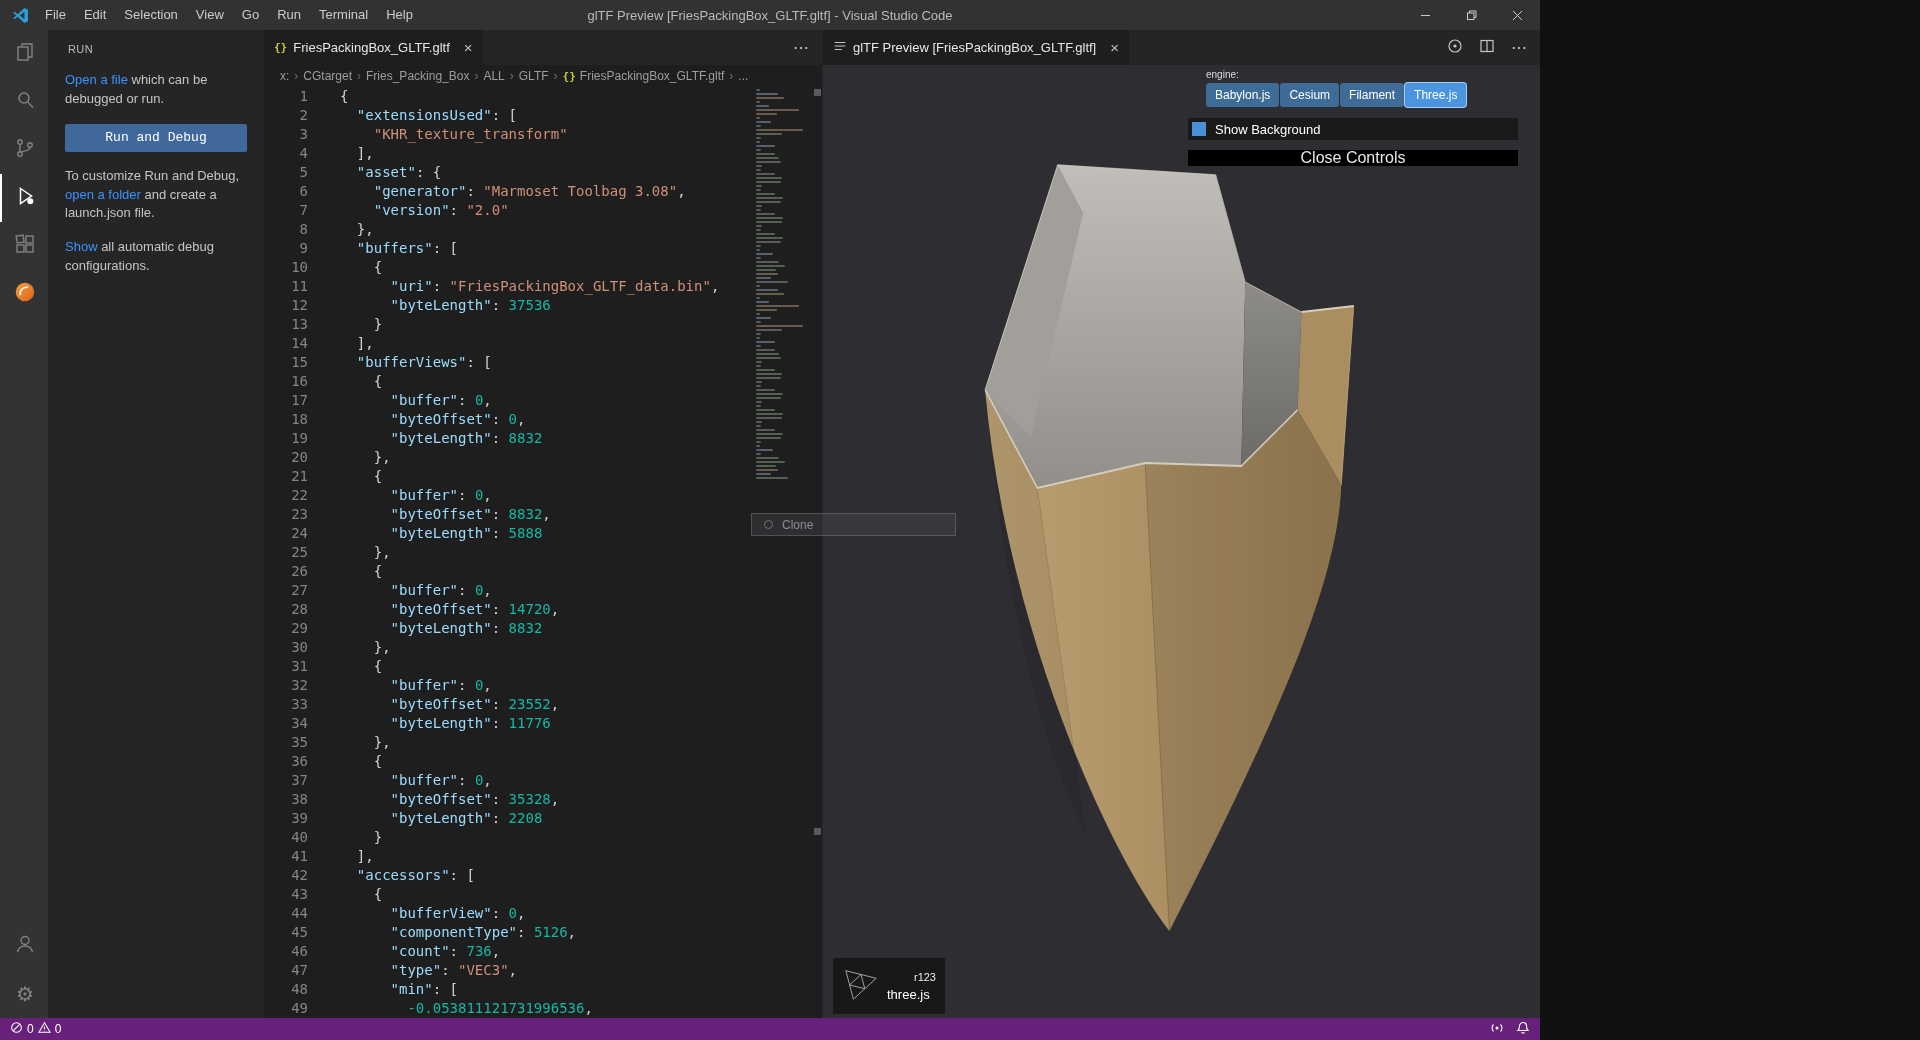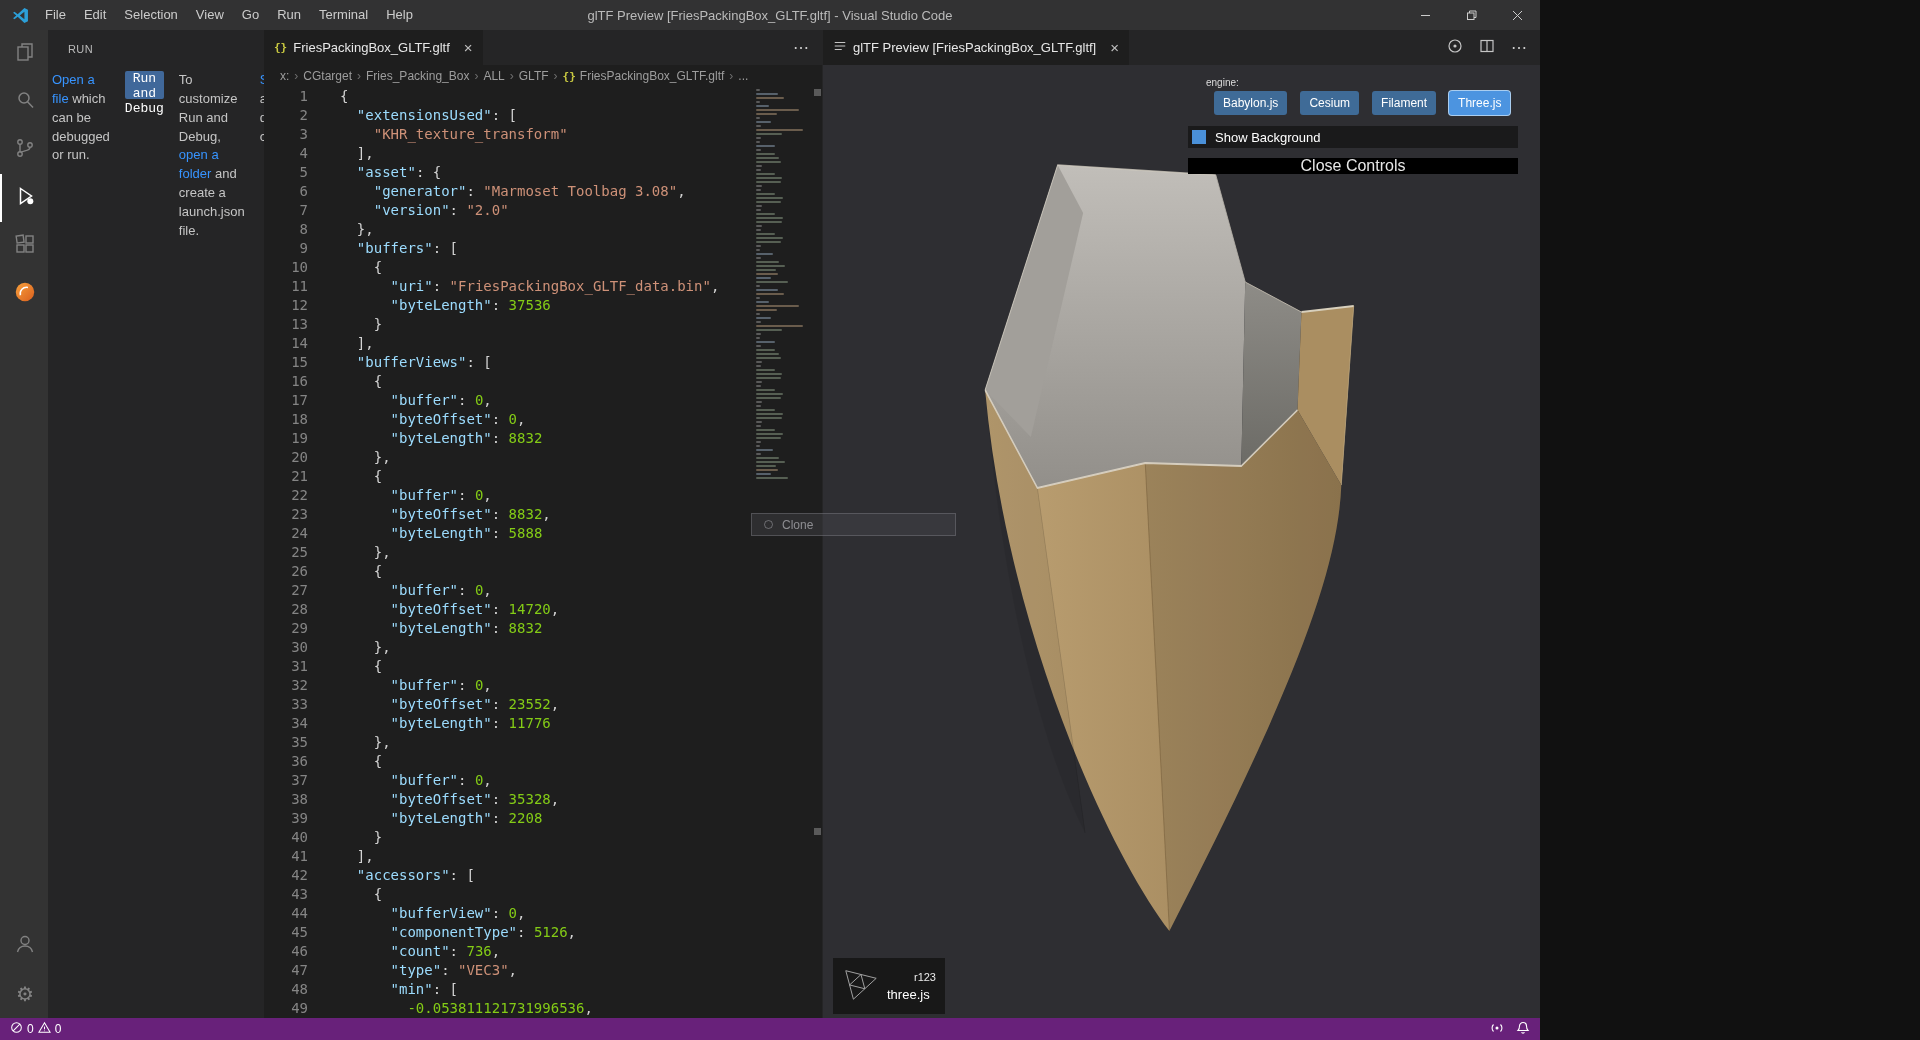--- a/index.html
+++ b/index.html
@@ -20,53 +20,53 @@
   .main{display:flex;height:988px}
 
   .activitybar{width:48px;background:#333333;display:flex;flex-direction:column}
   .ab-item{height:48px;display:flex;align-items:center;justify-content:center;color:#828282;border-left:2px solid transparent}
   .ab-item.active{color:#ffffff;border-left-color:#ffffff}
   .ab-bottom{margin-top:auto}
   .gear-glyph{font-size:20px;line-height:1}
 
   .sidebar{width:216px;background:#252526;font-size:13px;color:#c5c5c5;flex:none}
   .sidebar-title{font-size:11px;color:#bbbbbb;padding:13px 20px 14px;letter-spacing:.4px}
-  .sidebar-body{padding:2px 4px;display:flex;flex-direction:row;gap:15px;line-height:1.45}
+  .sidebar-body{padding:2px 17px;display:flex;flex-direction:column;gap:15px;line-height:1.45}
   a.link{color:#3794ff;text-decoration:none;cursor:pointer}
   .run-btn{display:block;width:100%;height:28px;background:#40689a;border:none;border-radius:2px;color:#ffffff;
            font-size:13px;font-family:Liberation Mono, monospace;cursor:pointer}
 
   
   .editor-group{width:559px;flex:none;display:flex;flex-direction:column;background:#1e1e1e;border-right:1px solid #252526}
   .tabbar{height:35px;background:#252526;display:flex;align-items:center;flex:none}
   .tab{height:35px;display:flex;align-items:center;padding:0 10px;background:#1e1e1e;font-size:13px;color:#e7e7e7;gap:6px;cursor:pointer}
   .tab-close{color:#c0c0c0;font-size:15px;margin-left:8px;line-height:1}
   .json-icon{color:#cbcb41;font-size:11px;font-weight:bold;font-family:"DejaVu Sans Mono",monospace}
   .tab-actions{margin-left:auto;padding-right:12px;color:#cccccc;display:flex;gap:16px;align-items:center}
   .ellipsis{font-size:16px;letter-spacing:1px;line-height:1}
   .breadcrumbs{height:22px;display:flex;align-items:center;font-size:12px;color:#9d9d9d;padding-left:16px;gap:5px;flex:none;white-space:nowrap;overflow:hidden}
   .bc-sep{color:#6e6e6e}
   .bc-item{display:flex;align-items:center;gap:4px;cursor:pointer}
   .code-area{position:relative;flex:1;display:flex;overflow:hidden}
   .gutter{width:76px;flex:none;text-align:right;padding-right:32px;color:#858585;font:14px/19px "DejaVu Sans Mono",monospace}
   .code{flex:1;font:14px/19px "DejaVu Sans Mono",monospace;white-space:pre;color:#d4d4d4;overflow:hidden}
-  .tok-p{color:#d4d4d4}.tok-k{color:#9cdcfe}.tok-s{color:#ce9178}.tok-n{color:#84cc16}
+  .tok-p{color:#d4d4d4}.tok-k{color:#9cdcfe}.tok-s{color:#ce9178}.tok-n{color:#14b8a6}
   .minimap{position:absolute;top:2px;right:8px;width:58px}
   .mm-bar{height:2px;margin-bottom:2px;border-radius:1px;opacity:.7}
   .ruler-marker{position:absolute;right:1px;width:7px;height:7px;background:#5a5a5a}
   .m1{top:2px}.m2{top:741px}
 
   
   .preview-group{flex:1;display:flex;flex-direction:column;min-width:0}
   .preview-content{position:relative;flex:1;background:#2e2e32;overflow:hidden}
   .box-svg{position:absolute;inset:0;width:100%;height:100%}
 
-  .gui{position:absolute;top:12px;right:22px;width:330px;color:#eee;z-index:5}
+  .gui{position:absolute;top:4px;right:22px;width:330px;color:#eee;z-index:5}
   .gui-engine-label{font-size:10px;color:#dddddd;margin:0 0 3px 18px}
-  .gui-engines{display:flex;gap:13px;margin-left:26px}
+  .gui-engines{display:flex;gap:1px;margin-left:18px}
   .engine-btn{padding:5px 9px;background:#3f6b97;color:#fff;border-radius:3px;font-size:12px;cursor:pointer;white-space:nowrap}
   .engine-btn.selected{background:#4c94e0;box-shadow:0 0 0 1px #a9cdf0}
   .gui-row{margin-top:11px;height:22px;display:flex;align-items:center;gap:9px;background:rgba(24,24,24,.88);padding:0 4px}
   .checkbox{width:14px;height:14px;background:#4a90d9;flex:none;cursor:pointer}
   .gui-row-label{font-size:13px;color:#fff}
   .gui-close{margin-top:10px;height:16px;background:#000;color:#e8e8e8;font-size:16px;display:flex;align-items:center;justify-content:center;cursor:pointer}
 
   .threejs-badge{position:absolute;left:10px;bottom:4px;width:112px;height:56px;background:#181818;display:flex;align-items:center;gap:7px;padding:7px 9px;z-index:5}
   .badge-col{flex:1;display:flex;flex-direction:column;color:#fff}
   .badge-rev{font-size:11px;text-align:right;color:#eaeaea}

